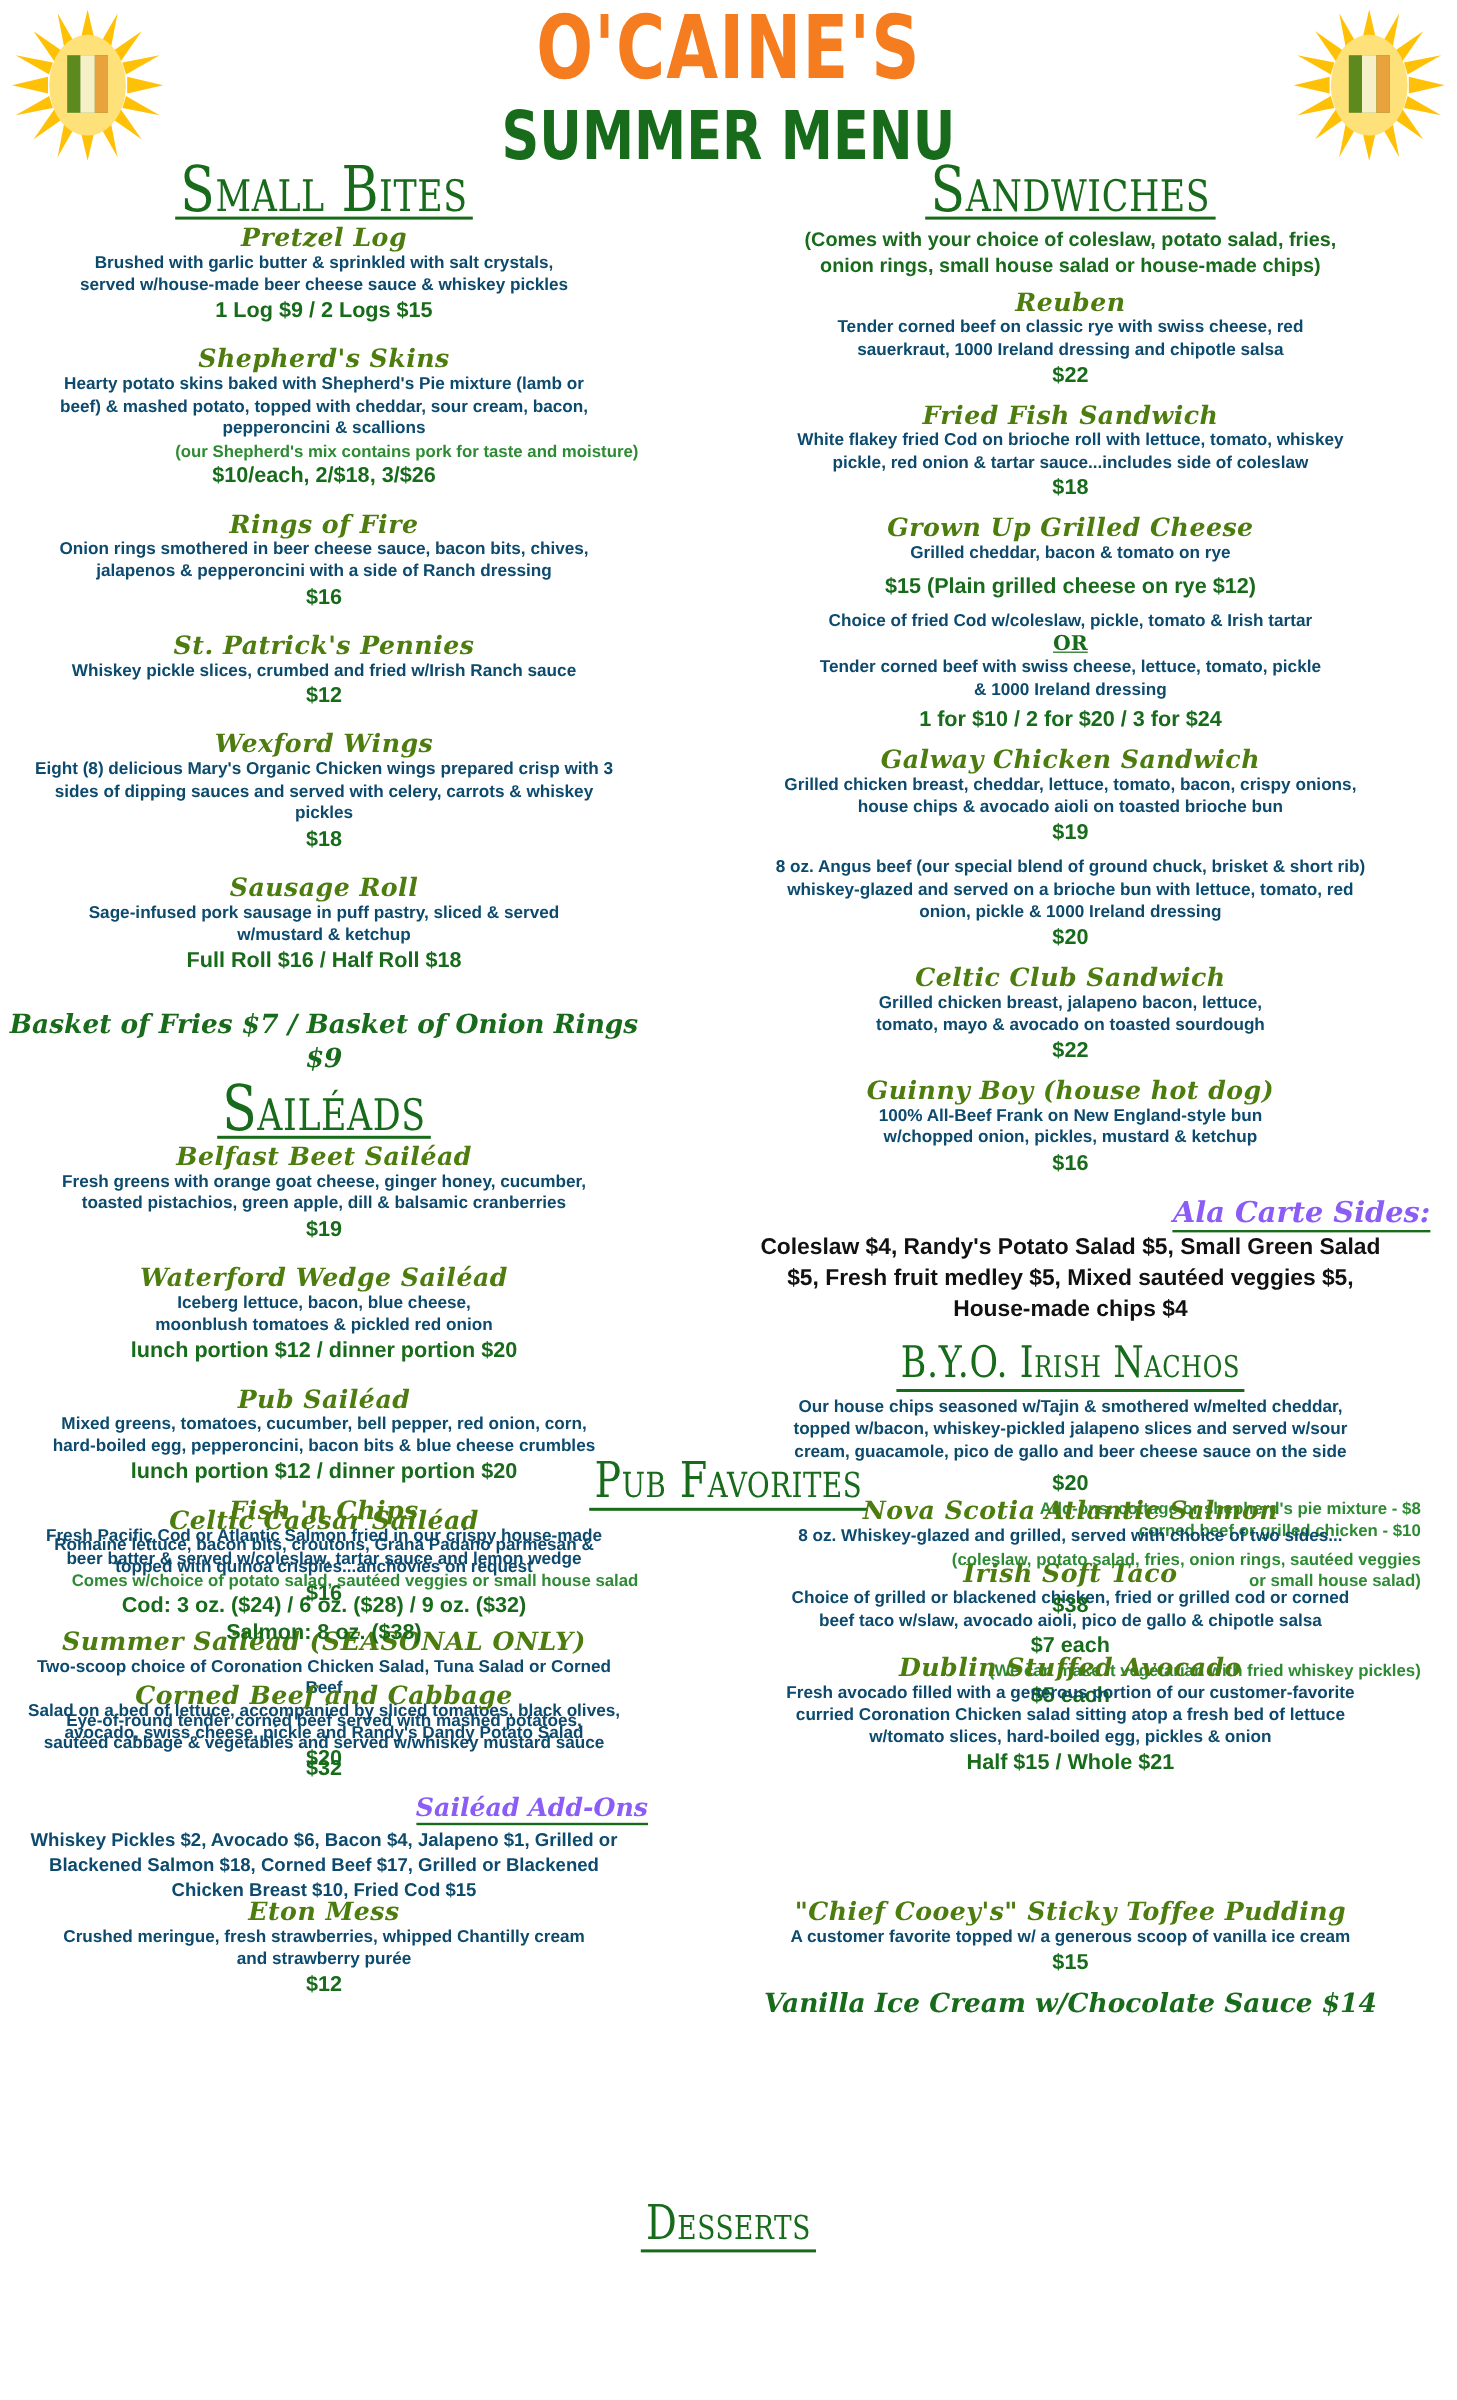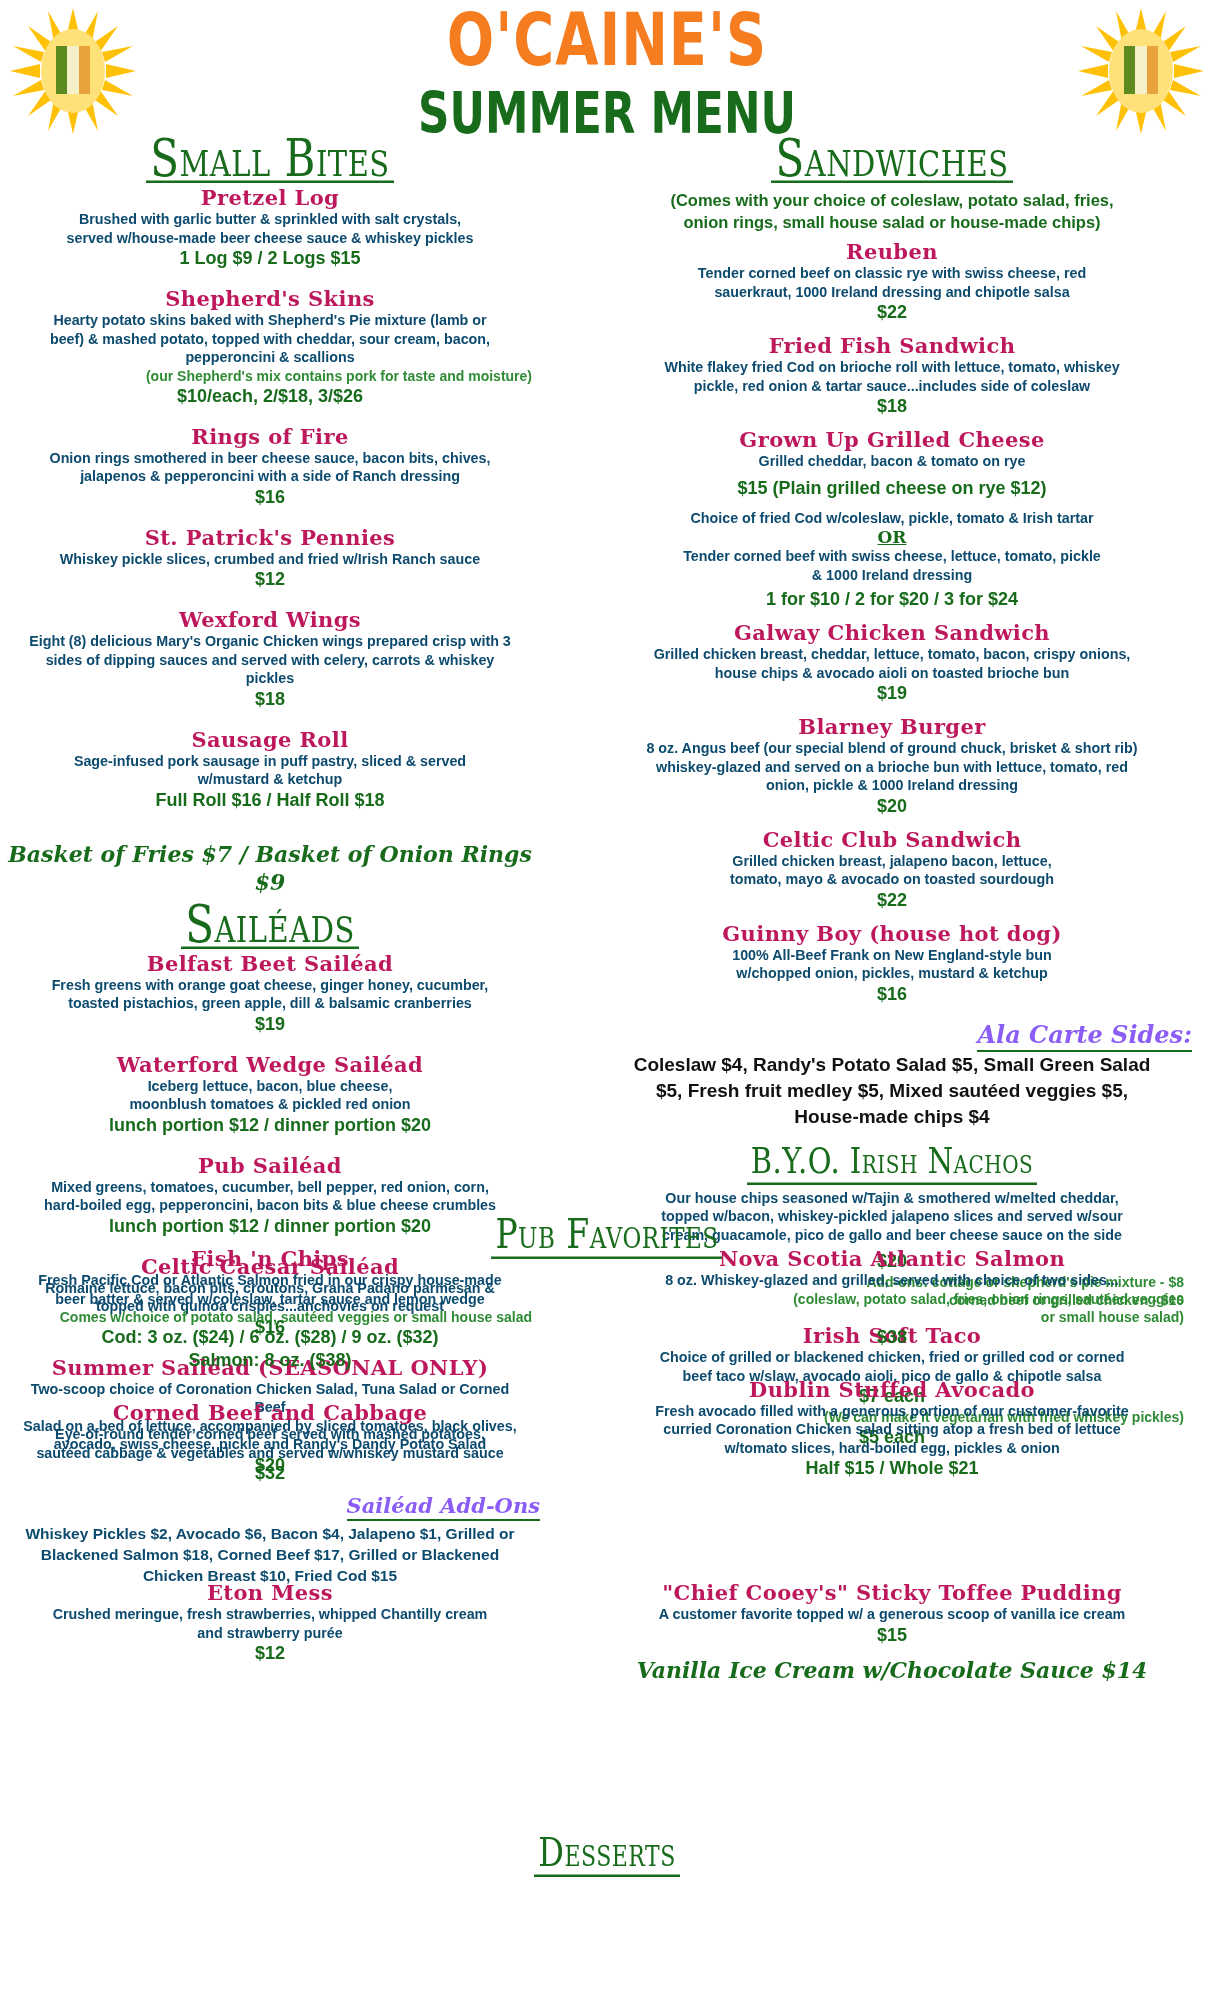--- a/index.html
+++ b/index.html
@@ -35,22 +35,22 @@
       display:block;}
   .sec-head span{border-bottom:2.5px solid #176B1B;padding:0 4px 1px;
       display:inline-block;font-variant:small-caps;transform:scaleY(1.25);
       transform-origin:center bottom;}
 
   .sec-note{color:#176B1B;font-weight:bold;font-size:16.5px;
       line-height:22px;text-align:center;margin:6px 12px 6px;}
 
   .dish{margin:0 0 2px;}
   .dish-name{font-family:"DejaVu Serif",serif;font-weight:bold;
-      color:#be185d;text-align:center;font-size:21px;line-height:25px;
-      letter-spacing:.4px;}
+      color:#4d7c0f;text-align:center;font-size:21px;line-height:25px;
+      letter-spacing:.4px;font-style:italic;}
   .dish-desc{font-size:14.3px;line-height:18.5px;font-weight:bold;
       text-align:center;color:#0c4a6e;margin:0 20px;}
   .dish-note{font-size:14px;line-height:18px;color:#2E8B34;
       text-align:right;font-weight:bold;margin:0 8px;}
   .dish-price{font-size:18px;line-height:23px;font-weight:bold;
       color:#176B1B;text-align:center;}
   .gap{height:14px;}
   .gap-s{height:7px;}
   .gap-l{height:26px;}
 
@@ -269,21 +269,20 @@
     <div class="gap-s"></div>
 
     <div class="dish">
       <div class="dish-name">Galway Chicken Sandwich</div>
       <div class="dish-desc">Grilled chicken breast, cheddar, lettuce, tomato, bacon, crispy onions,<br>house chips &amp; avocado aioli on toasted brioche bun</div>
       <div class="dish-price">$19</div>
     </div>
     <div class="gap-s"></div>
 
     <div class="dish">
-      <div class="dish-name">Blarney Burger</div>
       <div class="dish-desc">8 oz. Angus beef (our special blend of ground chuck, brisket &amp; short rib)<br>whiskey-glazed and served on a brioche bun with lettuce, tomato, red<br>onion, pickle &amp; 1000 Ireland dressing</div>
       <div class="dish-price">$20</div>
     </div>
     <div class="gap-s"></div>
 
     <div class="dish">
       <div class="dish-name">Celtic Club Sandwich</div>
       <div class="dish-desc">Grilled chicken breast, jalapeno bacon, lettuce,<br>tomato, mayo &amp; avocado on toasted sourdough</div>
       <div class="dish-price">$22</div>
     </div>

